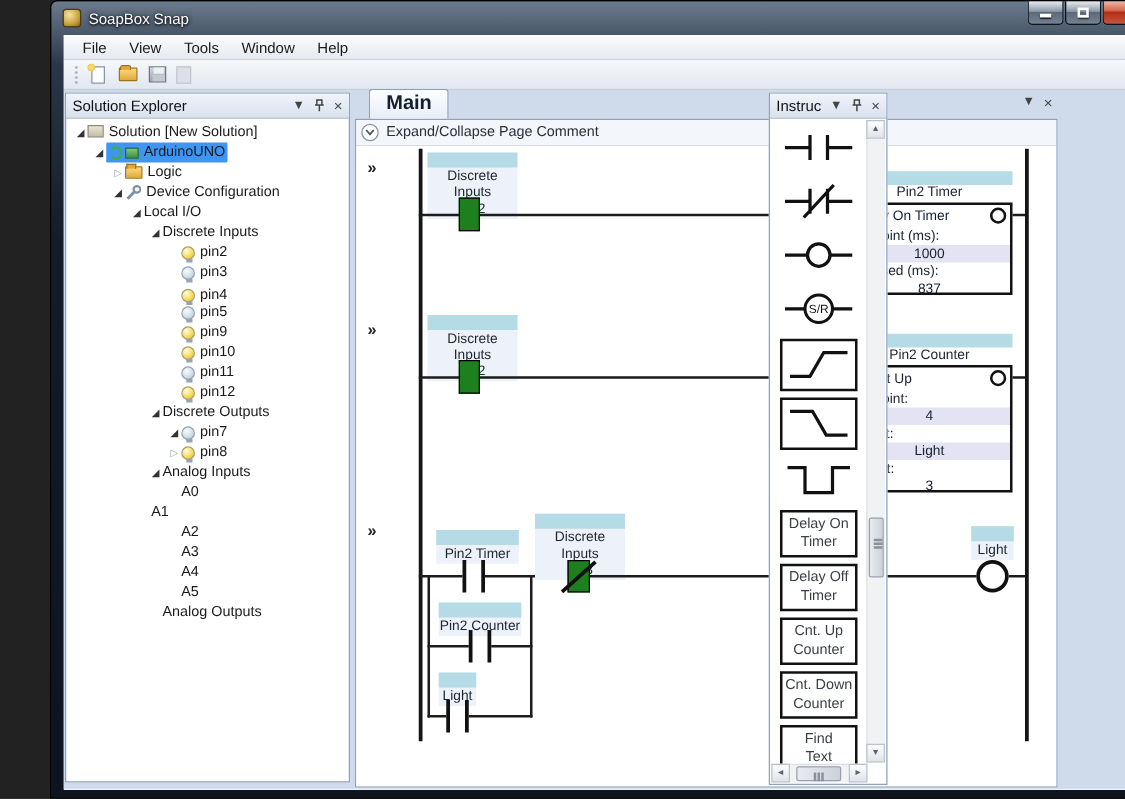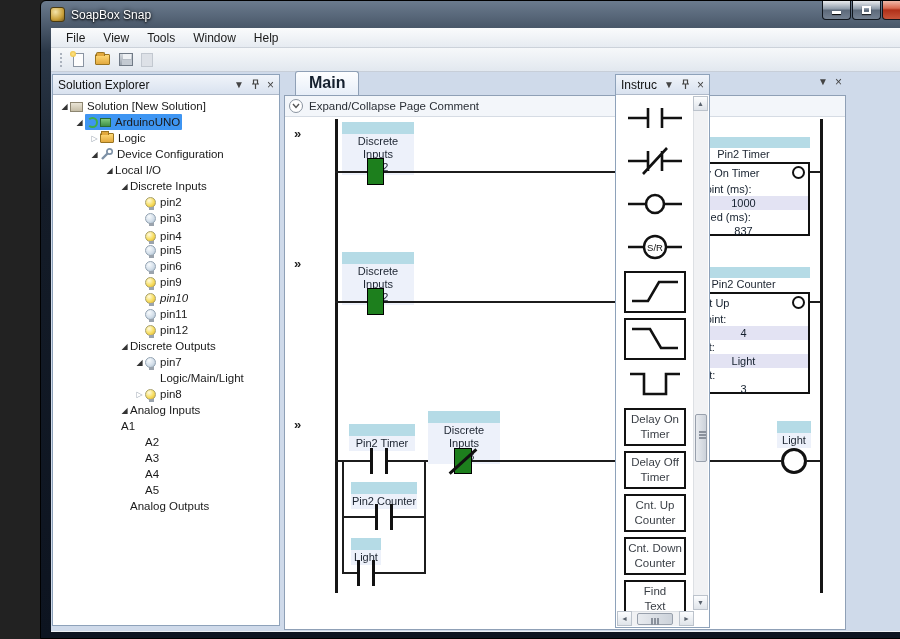--- a/index.html
+++ b/index.html
@@ -165,21 +165,21 @@
           <span class="panel-title">Solution Explorer</span>
           <span class="hdr-ic">▼</span>
           <svg class="pin-svg" width="9" height="11" viewBox="0 0 9 11">
               <path d="M2.5 1 h4 v4 h-4 z M1 5 h7 M4.5 5 v5" stroke="#444" stroke-width="1.2" fill="none"></path>
             </svg>
           <span class="hdr-ic" style="font-size:12px">×</span>
         </div>
         <div class="tree" id="tree">
             <div class="tree-row" style="padding-left: 6px;">
               <span class="expander">◢</span>
-              <span style="display: flex; align-items: flex-end;">
+              <span style="display: flex; align-items: flex-start;">
                 <span class="tree-icon-slot">
                   <span class="sol-ic"></span>
                 </span>
                 <span>Solution [New Solution]</span>
               </span>
             </div>
             <div class="tree-row" style="padding-left: 21px;">
               <span class="expander">◢</span>
               <span class="sel">
                 <span class="tree-icon-slot">
@@ -256,95 +256,86 @@
                 <span class="tree-icon-slot">
                   <span class="bulb bulb-off"></span>
                 </span>
                 <span>pin5</span>
               </span>
             </div>
             <div class="tree-row" style="padding-left: 81px;">
               <span class="expander"></span>
               <span style="display: flex; align-items: center;">
                 <span class="tree-icon-slot">
+                  <span class="bulb bulb-on"></span>
+                </span>
+                <span>pin9</span>
+              </span>
+            </div>
+            <div class="tree-row" style="padding-left: 81px;">
+              <span class="expander"></span>
+              <span style="display: flex; align-items: center;">
+                <span class="tree-icon-slot">
+                  <span class="bulb bulb-on"></span>
+                </span>
+                <span>pin10</span>
+              </span>
+            </div>
+            <div class="tree-row" style="padding-left: 81px;">
+              <span class="expander"></span>
+              <span style="display: flex; align-items: center;">
+                <span class="tree-icon-slot">
                   <span class="bulb bulb-off"></span>
                 </span>
-                <span>pin6</span>
+                <span>pin11</span>
               </span>
             </div>
             <div class="tree-row" style="padding-left: 81px;">
               <span class="expander"></span>
               <span style="display: flex; align-items: center;">
                 <span class="tree-icon-slot">
                   <span class="bulb bulb-on"></span>
                 </span>
-                <span>pin9</span>
-              </span>
-            </div>
-            <div class="tree-row" style="padding-left: 81px;">
-              <span class="expander"></span>
-              <span style="display: flex; align-items: center; font-style: italic;">
+                <span>pin12</span>
+              </span>
+            </div>
+            <div class="tree-row" style="padding-left: 66px;">
+              <span class="expander">◢</span>
+              <span style="display: flex; align-items: center;">
+                <span>Discrete Outputs</span>
+              </span>
+            </div>
+            <div class="tree-row" style="padding-left: 81px;">
+              <span class="expander">◢</span>
+              <span style="display: flex; align-items: center;">
+                <span class="tree-icon-slot">
+                  <span class="bulb bulb-off"></span>
+                </span>
+                <span>pin7</span>
+              </span>
+            </div>
+            <div class="tree-row" style="padding-left: 81px;">
+              <span class="expander collapsed">▷</span>
+              <span style="display: flex; align-items: center;">
                 <span class="tree-icon-slot">
                   <span class="bulb bulb-on"></span>
                 </span>
-                <span>pin10</span>
-              </span>
-            </div>
-            <div class="tree-row" style="padding-left: 81px;">
-              <span class="expander"></span>
-              <span style="display: flex; align-items: center;">
-                <span class="tree-icon-slot">
-                  <span class="bulb bulb-off"></span>
-                </span>
-                <span>pin11</span>
-              </span>
-            </div>
-            <div class="tree-row" style="padding-left: 81px;">
-              <span class="expander"></span>
-              <span style="display: flex; align-items: center;">
-                <span class="tree-icon-slot">
-                  <span class="bulb bulb-on"></span>
-                </span>
-                <span>pin12</span>
+                <span>pin8</span>
               </span>
             </div>
             <div class="tree-row" style="padding-left: 66px;">
               <span class="expander">◢</span>
               <span style="display: flex; align-items: center;">
-                <span>Discrete Outputs</span>
-              </span>
-            </div>
-            <div class="tree-row" style="padding-left: 81px;">
-              <span class="expander">◢</span>
-              <span style="display: flex; align-items: center;">
-                <span class="tree-icon-slot">
-                  <span class="bulb bulb-off"></span>
-                </span>
-                <span>pin7</span>
-              </span>
-            </div>
-            <div class="tree-row" style="padding-left: 96px;">
-              <span class="expander"></span>
-              <span style="display: flex; align-items: center;">
-                <span>Logic/Main/Light</span>
-              </span>
-            </div>
-            <div class="tree-row" style="padding-left: 81px;">
-              <span class="expander collapsed">▷</span>
-              <span style="display: flex; align-items: center;">
-                <span class="tree-icon-slot">
-                  <span class="bulb bulb-on"></span>
-                </span>
-                <span>pin8</span>
-              </span>
-            </div>
-            <div class="tree-row" style="padding-left: 66px;">
-              <span class="expander">◢</span>
-              <span style="display: flex; align-items: center;">
                 <span>Analog Inputs</span>
+              </span>
+            </div>
+            <div class="tree-row" style="padding-left: 81px;">
+              <span class="expander"></span>
+              <span style="display: flex; align-items: center;">
+                <span>A0</span>
               </span>
             </div>
             <div class="tree-row" style="padding-left: 57px;">
               <span class="expander"></span>
               <span style="display: flex; align-items: center;">
                 <span>A1</span>
               </span>
             </div>
             <div class="tree-row" style="padding-left: 81px;">
               <span class="expander"></span>

